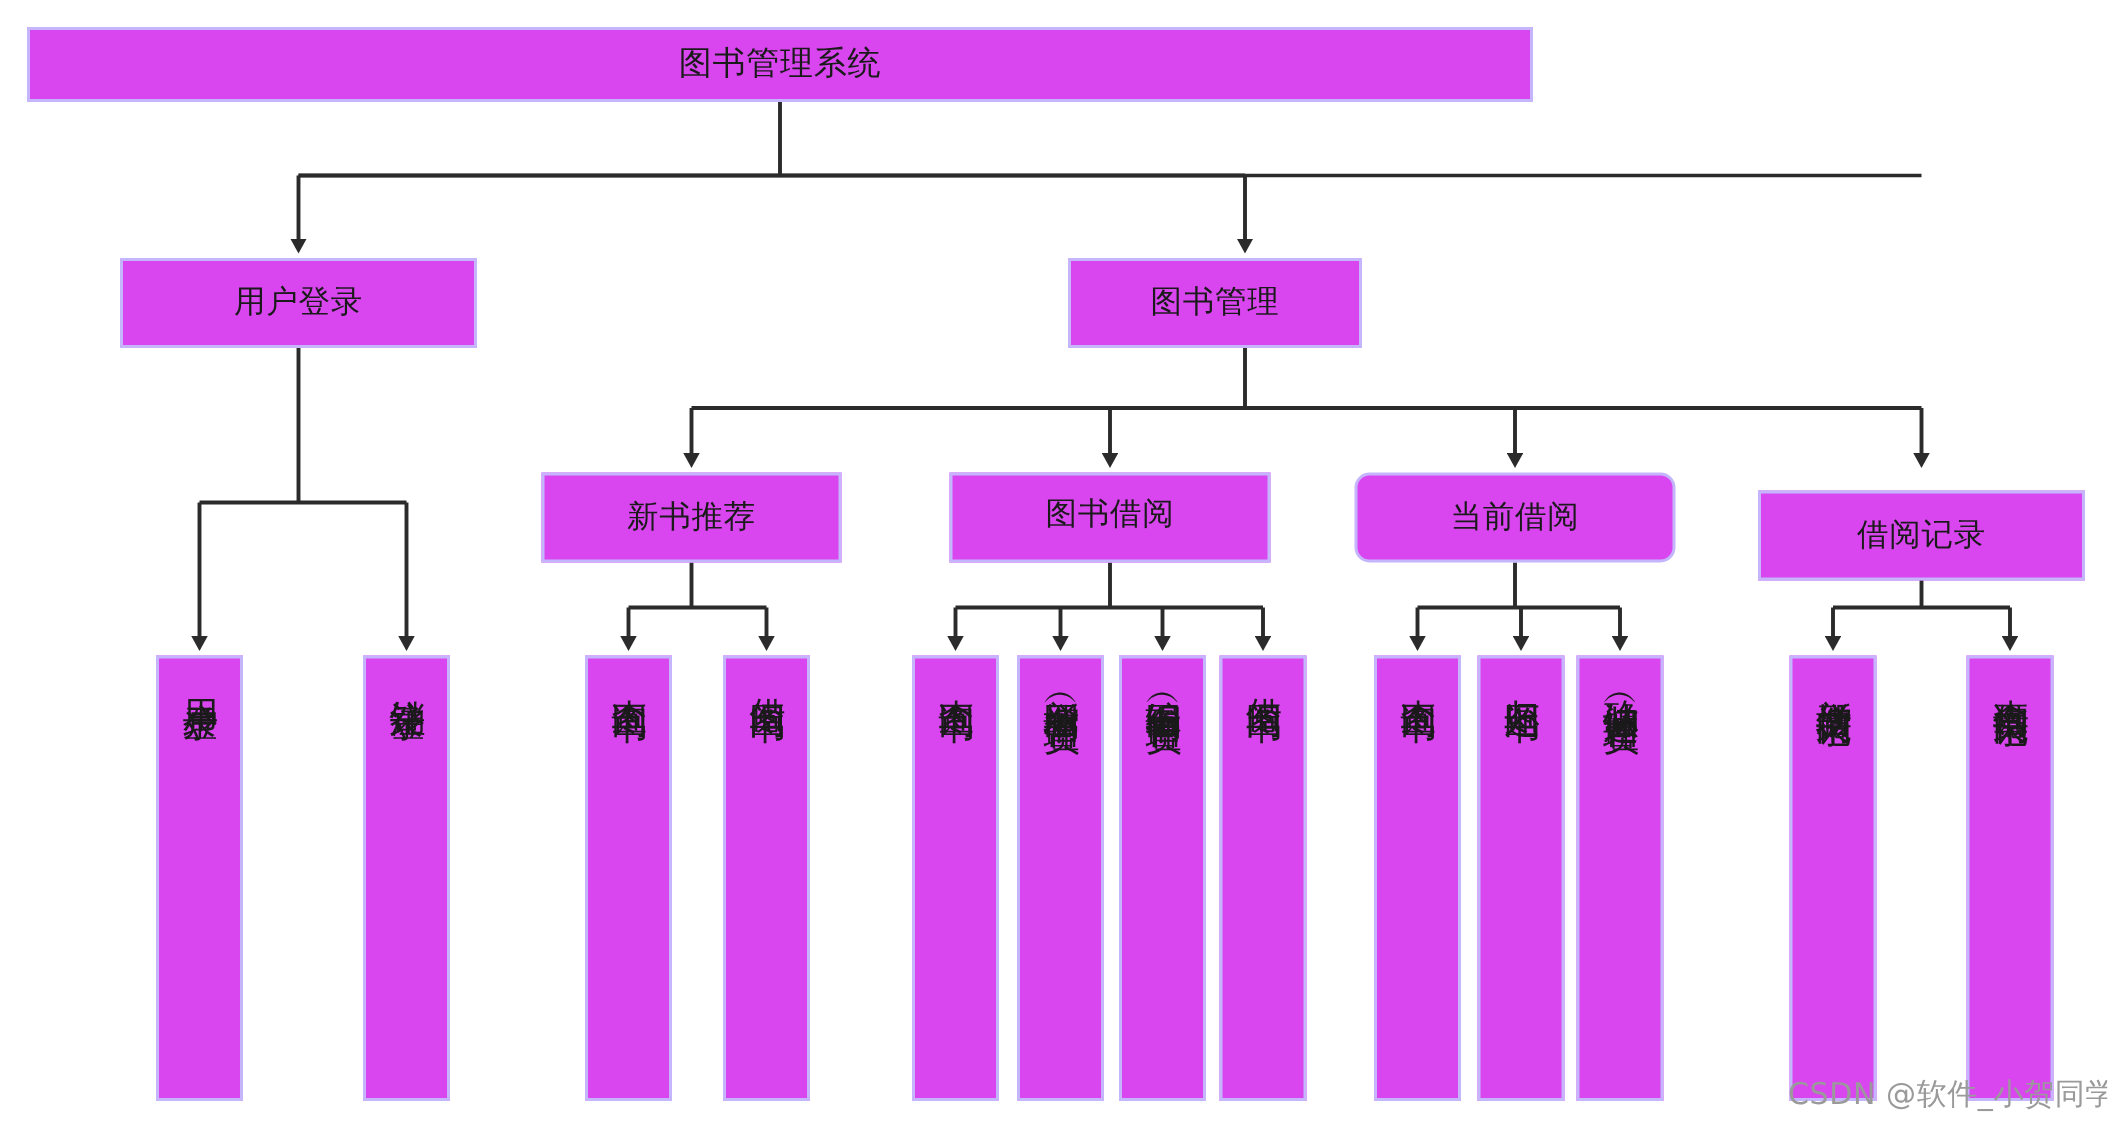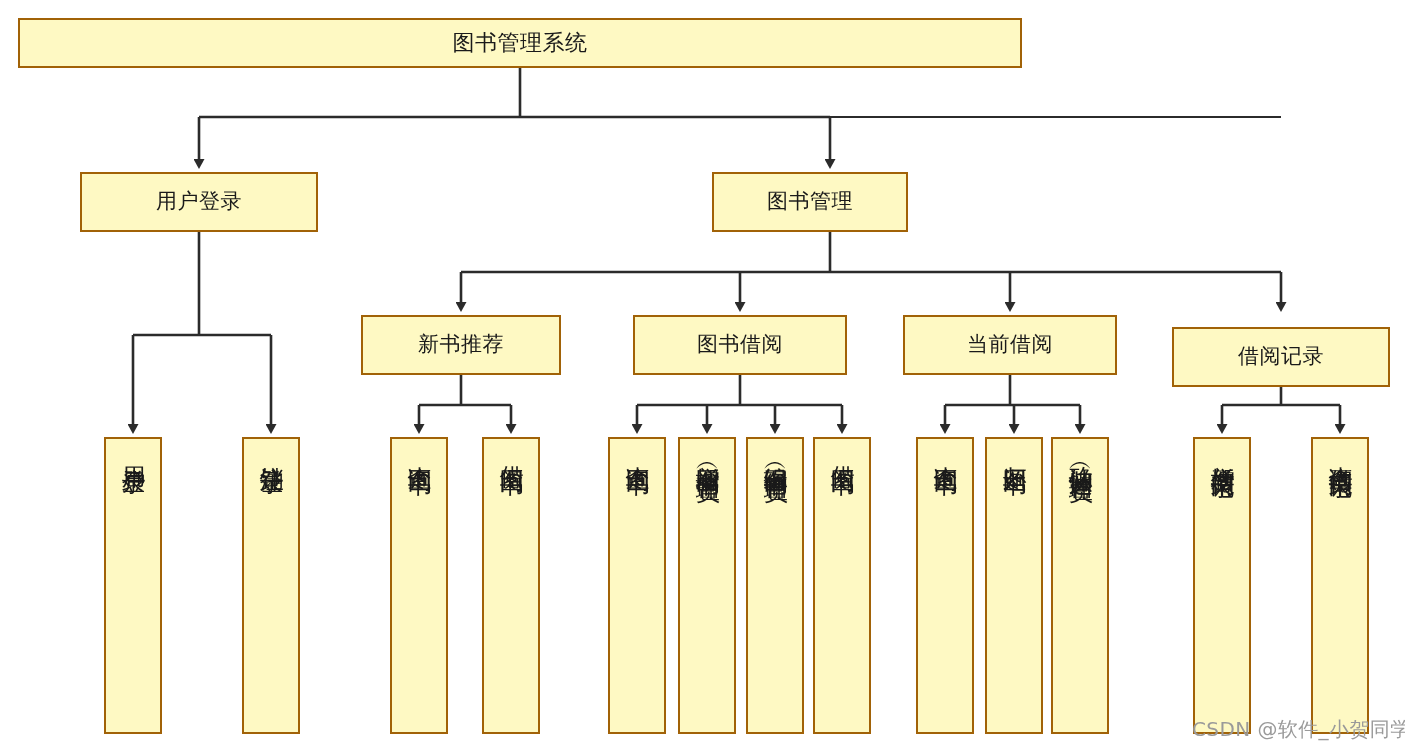--- a/index.html
+++ b/index.html
@@ -16,22 +16,22 @@
   }
   svg#wires{
     position:absolute;
     left:0; top:0;
     width:1405px; height:747px;
     pointer-events:none;
   }
   .node{
     position:absolute;
     box-sizing:border-box;
-    background:#fef9c3;
-    border:2px solid #a16207;
+    background:#d946ef;
+    border:2px solid #c4b5fd;
     display:flex;
     align-items:center;
     justify-content:center;
     color:#1a1a1a;
   }
   .node .label{
     display:block;
     text-align:center;
     line-height:1.12;
     letter-spacing:0.5px;
@@ -131,25 +131,25 @@
   </div>
 
   <div class="node h" style="left:712px; top:172px; width:196px; height:60px;">
     <span class="label">图书管理</span>
   </div>
 
   <div class="node h" style="left:361px; top:315px; width:200px; height:60px;">
     <span class="label">新书推荐</span>
   </div>
 
-  <div class="node h" style="left:633px; top:315px; width:214px; height:60px;">
+  <div class="node h" style="left:633px; top:315px; width:214px; height:60px;font-family:Liberation Mono, monospace;">
     <span class="label">图书借阅</span>
   </div>
 
-  <div class="node h" style="left:903px; top:315px; width:214px; height:60px;">
+  <div class="node h" style="left:903px; top:315px; width:214px; height:60px;border-radius:10px;">
     <span class="label">当前借阅</span>
   </div>
 
   <div class="node h" style="left:1172px; top:315px; width:218px; height:60px;margin-top:12px;">
     <span class="label">借阅记录</span>
   </div>
 
   <div class="node v" style="left:104px; top:437px; width:58px; height:297px;">
     <span class="label">用户登录</span>
   </div>

